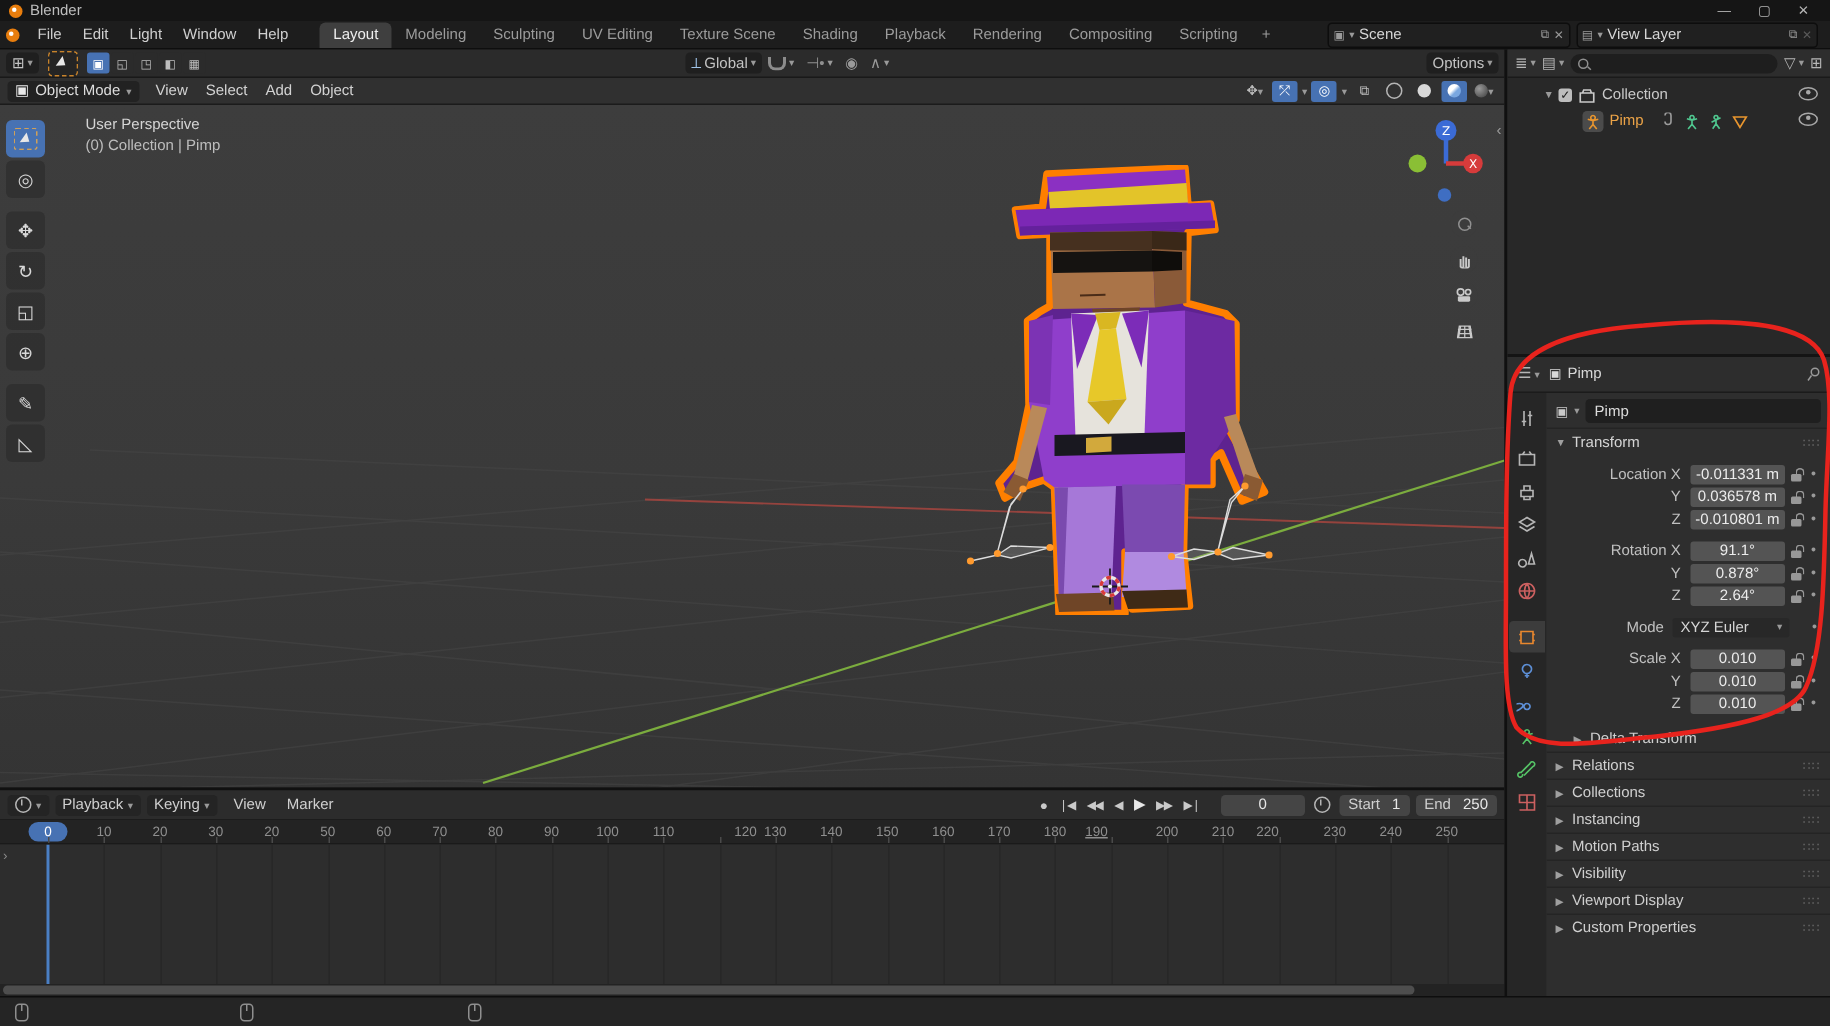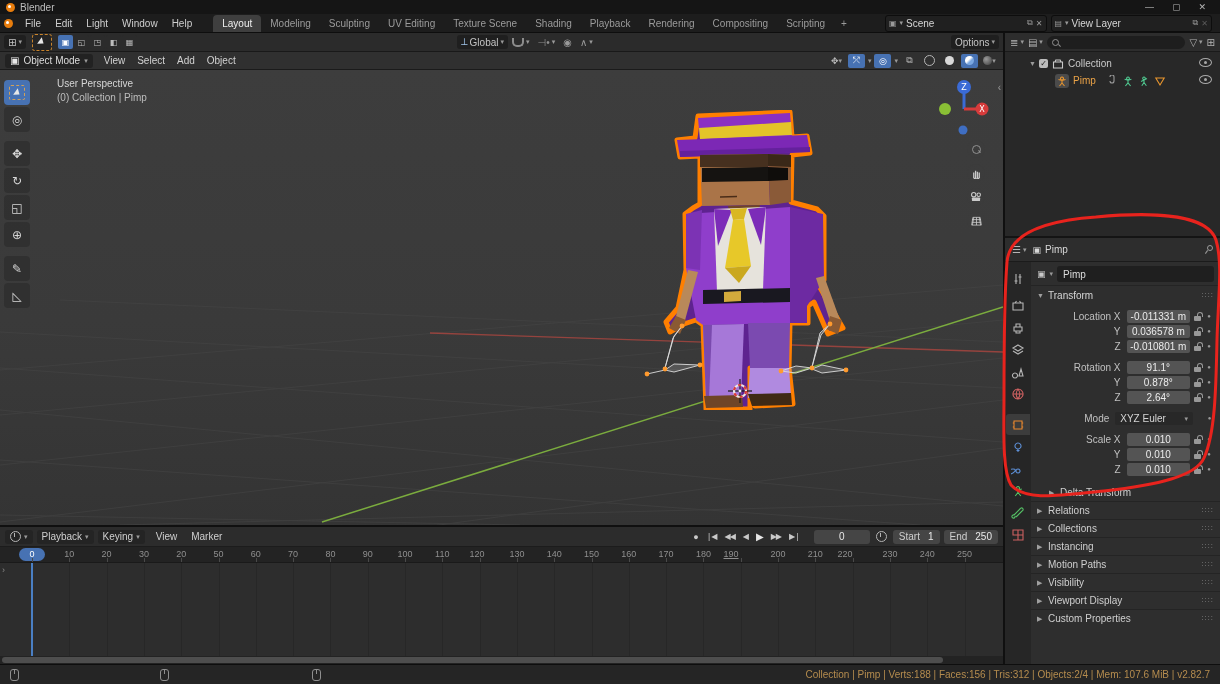--- a/index.html
+++ b/index.html
@@ -468,21 +468,21 @@
       <span class="tick-label" style="left: 293.1px;">70</span>
       <span class="tick-mark" style="left: 293.1px;"></span>
       <span class="tick-label" style="left: 330.4px;">80</span>
       <span class="tick-mark" style="left: 330.4px;"></span>
       <span class="tick-label" style="left: 367.7px;">90</span>
       <span class="tick-mark" style="left: 367.7px;"></span>
       <span class="tick-label" style="left: 405px;">100</span>
       <span class="tick-mark" style="left: 405px;"></span>
       <span class="tick-label" style="left: 442.3px;">110</span>
       <span class="tick-mark" style="left: 442.3px;"></span>
-      <span class="tick-label" style="left: 477px;">120</span>
+      <span class="tick-label" style="left: 497px;">120</span>
       <span class="tick-mark" style="left: 479.6px;"></span>
       <span class="tick-label" style="left: 516.9px;">130</span>
       <span class="tick-mark" style="left: 516.9px;"></span>
       <span class="tick-label" style="left: 554.2px;">140</span>
       <span class="tick-mark" style="left: 554.2px;"></span>
       <span class="tick-label" style="left: 591.5px;">150</span>
       <span class="tick-mark" style="left: 591.5px;"></span>
       <span class="tick-label" style="left: 628.8px; text-align: center;">160</span>
       <span class="tick-mark" style="left: 628.8px;"></span>
       <span class="tick-label" style="left: 666.1px;">170</span>
@@ -821,21 +821,20 @@
           </div>
       </div>
     </div>
   </div>
 </div>
 
 <div id="statusbar" class="abs">
   <span class="mouseic" style="left:10px"></span>
   <span class="mouseic" style="left:160px"></span>
   <span class="mouseic" style="left:312px"></span>
-  <span id="status-stats">Collection | Pimp | Verts:188 | Faces:156 | Tris:312 | Objects:2/4 | Mem: 107.6 MiB | v2.82.7</span>
 </div>
 
 <svg id="annotation" class="abs">
   <path id="annot-path" d="M 1096 217 C 1160 211, 1208 216, 1216 240 C 1223 263, 1218 300, 1217 340
            C 1216 390, 1215 434, 1204 458 C 1196 476, 1158 485, 1104 491
            C 1062 495, 1026 502, 1011 485 C 1002 470, 1004 430, 1004 395
            C 1004 350, 1004 300, 1007 262 C 1009 236, 1040 221, 1096 217" fill="none" stroke-width="3" stroke-linecap="round" stroke="#e8231d"></path>
 </svg>
 
 </body></html>

